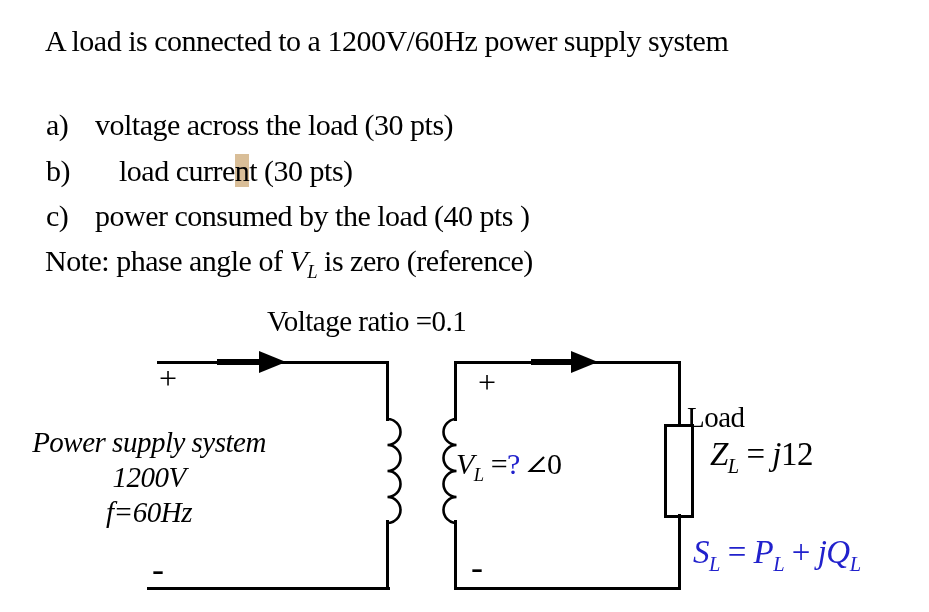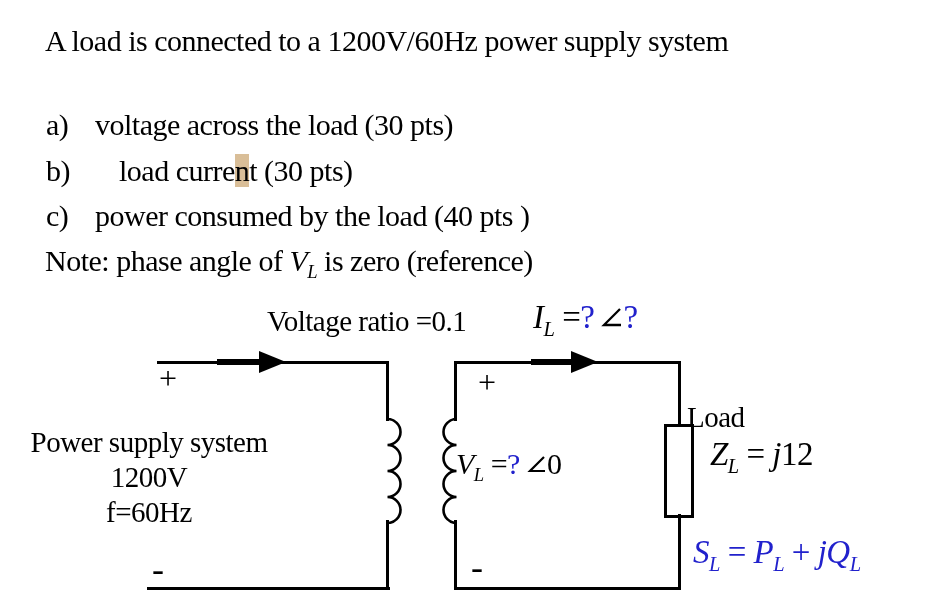--- a/index.html
+++ b/index.html
@@ -20,21 +20,21 @@
   .eq{font-size:33px;}
   .eq i{font-style:italic;}
   .eq sub, .note-sub{font-style:italic;font-size:0.62em;}
   .blue{color:#2121CC;}
   .wire{position:absolute;background:#000;}
   .arrow-bar{position:absolute;background:#000;height:6px;}
   .arrow-head{position:absolute;width:0;height:0;border-top:11px solid transparent;border-bottom:11px solid transparent;border-left:27px solid #000;}
   .coil-svg{position:absolute;}
   .load-rect{position:absolute;background:#fff;border:3px solid #000;}
   .angle-ic{display:inline-block;vertical-align:baseline;margin:0 1px 0 7px;}
-  .psu{position:absolute;left:8px;width:282px;text-align:center;font-size:29px;letter-spacing:-0.5px;}
+  .psu{position:absolute;left:8px;width:282px;text-align:center;font-size:29px;letter-spacing:-0.5px;font-style:italic;}
   .sign{position:absolute;font-size:32px;}
 </style>
 </head>
 <body>
 
 <div id="canvas">
 
   <div class="txt body-line" style="left:45px;top:24px;text-align:right;">A load is connected to a 1200V/60Hz power supply system</div>
 
   <div class="txt item-label" style="left:46px;top:108px;">a)</div>
@@ -43,23 +43,20 @@
   <div class="txt item-label" style="left:46px;top:154px;">b)</div>
   <div class="txt item-text" style="left:95px;top:154px;margin-left:24px;"><span>load curre</span><span class="hl">n</span><span>t (30 pts)</span></div>
 
   <div class="txt item-label" style="left:46px;top:199px;">c)</div>
   <div class="txt item-text" style="left:95px;top:199px;"><span>power consumed by the load (40 pts )</span><span class="hl"></span><span></span></div>
 
   <div class="txt body-line" style="left:45px;top:244px;font-family:Liberation Serif, serif;"><span>Note: phase angle of </span><i>V</i><sub class="note-sub">L</sub><span> is zero (reference)</span></div>
 
   <div class="txt diag-label" style="left:267px;top:305px;">Voltage ratio =0.1</div>
 
-  <div class="txt eq" style="left:533px;top:299px;"><i>I</i><sub>L</sub><span> =</span><span class="blue">?</span><svg class="angle-ic" width="21" height="22" viewBox="0 0 21 22">
-        <polyline points="19,3 3,19 20,19" fill="none" stroke="#000" stroke-width="2.3"></polyline>
-      </svg><span class="blue">?</span></div>
 
   <div class="wire" style="left:157px;top:361px;width:232px;height:3px;"></div>
   <div class="arrow-bar" style="left:217px;top:359px;width:44px;"></div>
   <div class="arrow-head" style="left:259px;top:351px;"></div>
   <div class="wire" style="left:386px;top:361px;width:3px;height:60px;"></div>
   <svg class="coil-svg" style="left:386px;top:418px;" width="26" height="106" viewBox="0 0 26 106">
       <path d="M 1.5 1 A 13 13 0 0 1 1.5 27 A 13 13 0 0 1 1.5 53 A 13 13 0 0 1 1.5 79 A 13 13 0 0 1 1.5 105" fill="none" stroke="#000" stroke-width="2.6"></path>
     </svg>
   <div class="wire" style="left:386px;top:520px;width:3px;height:70px;"></div>
   <div class="wire" style="left:147px;top:587px;width:243px;height:3px;"></div>

